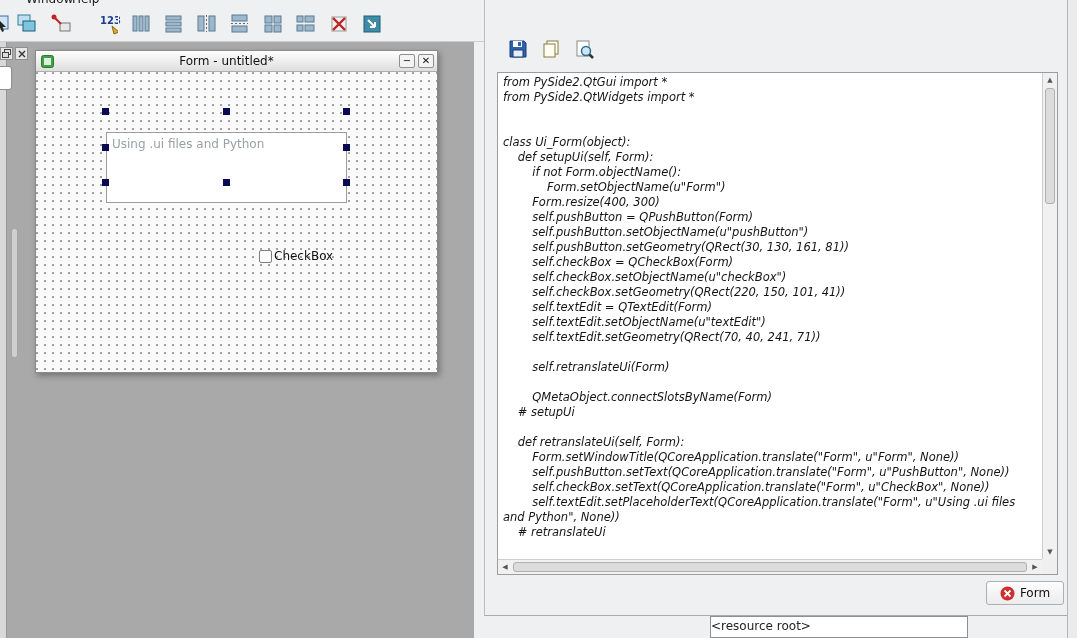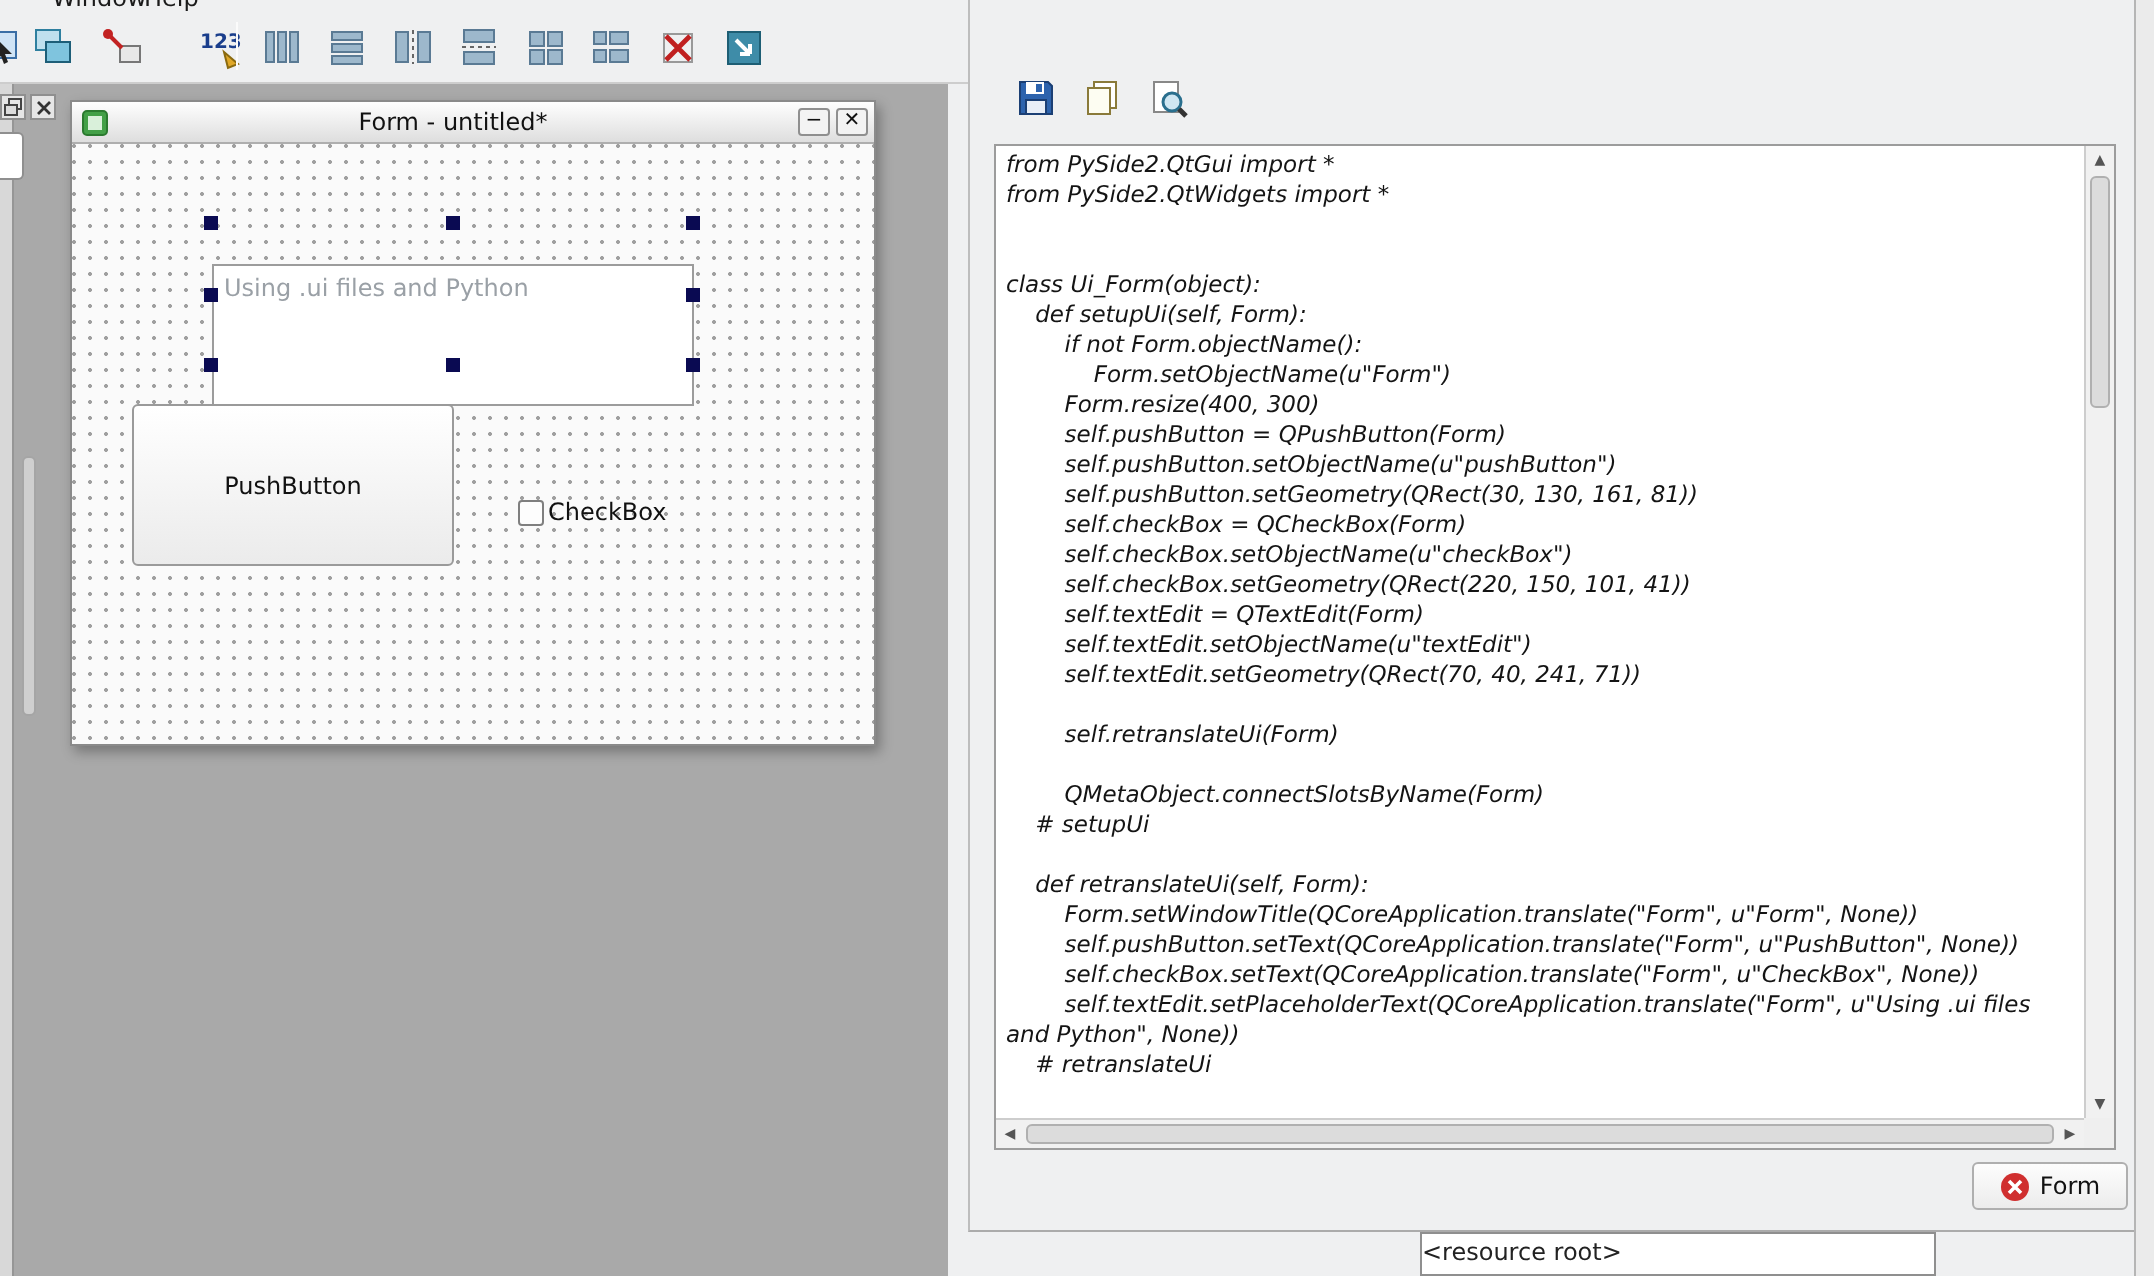--- a/index.html
+++ b/index.html
@@ -200,23 +200,20 @@
 
         <div class="handle" style="left:66px;top:36px"></div>
         <div class="handle" style="left:187px;top:36px"></div>
         <div class="handle" style="left:307px;top:36px"></div>
         <div class="handle" style="left:66px;top:72px"></div>
         <div class="handle" style="left:307px;top:72px"></div>
         <div class="handle" style="left:66px;top:107px"></div>
         <div class="handle" style="left:187px;top:107px"></div>
         <div class="handle" style="left:307px;top:107px"></div>
 
-        <div id="pb-widget">
-          <span>PushButton</span>
-        </div>
         <div id="cb-widget">
           <span id="cb-indicator"></span>
           <span>CheckBox</span>
         </div>
       </div>
     </div>
   </div>
 
   <div id="code-dialog">
     <div class="dlg-tbicon" style="left:20px">

